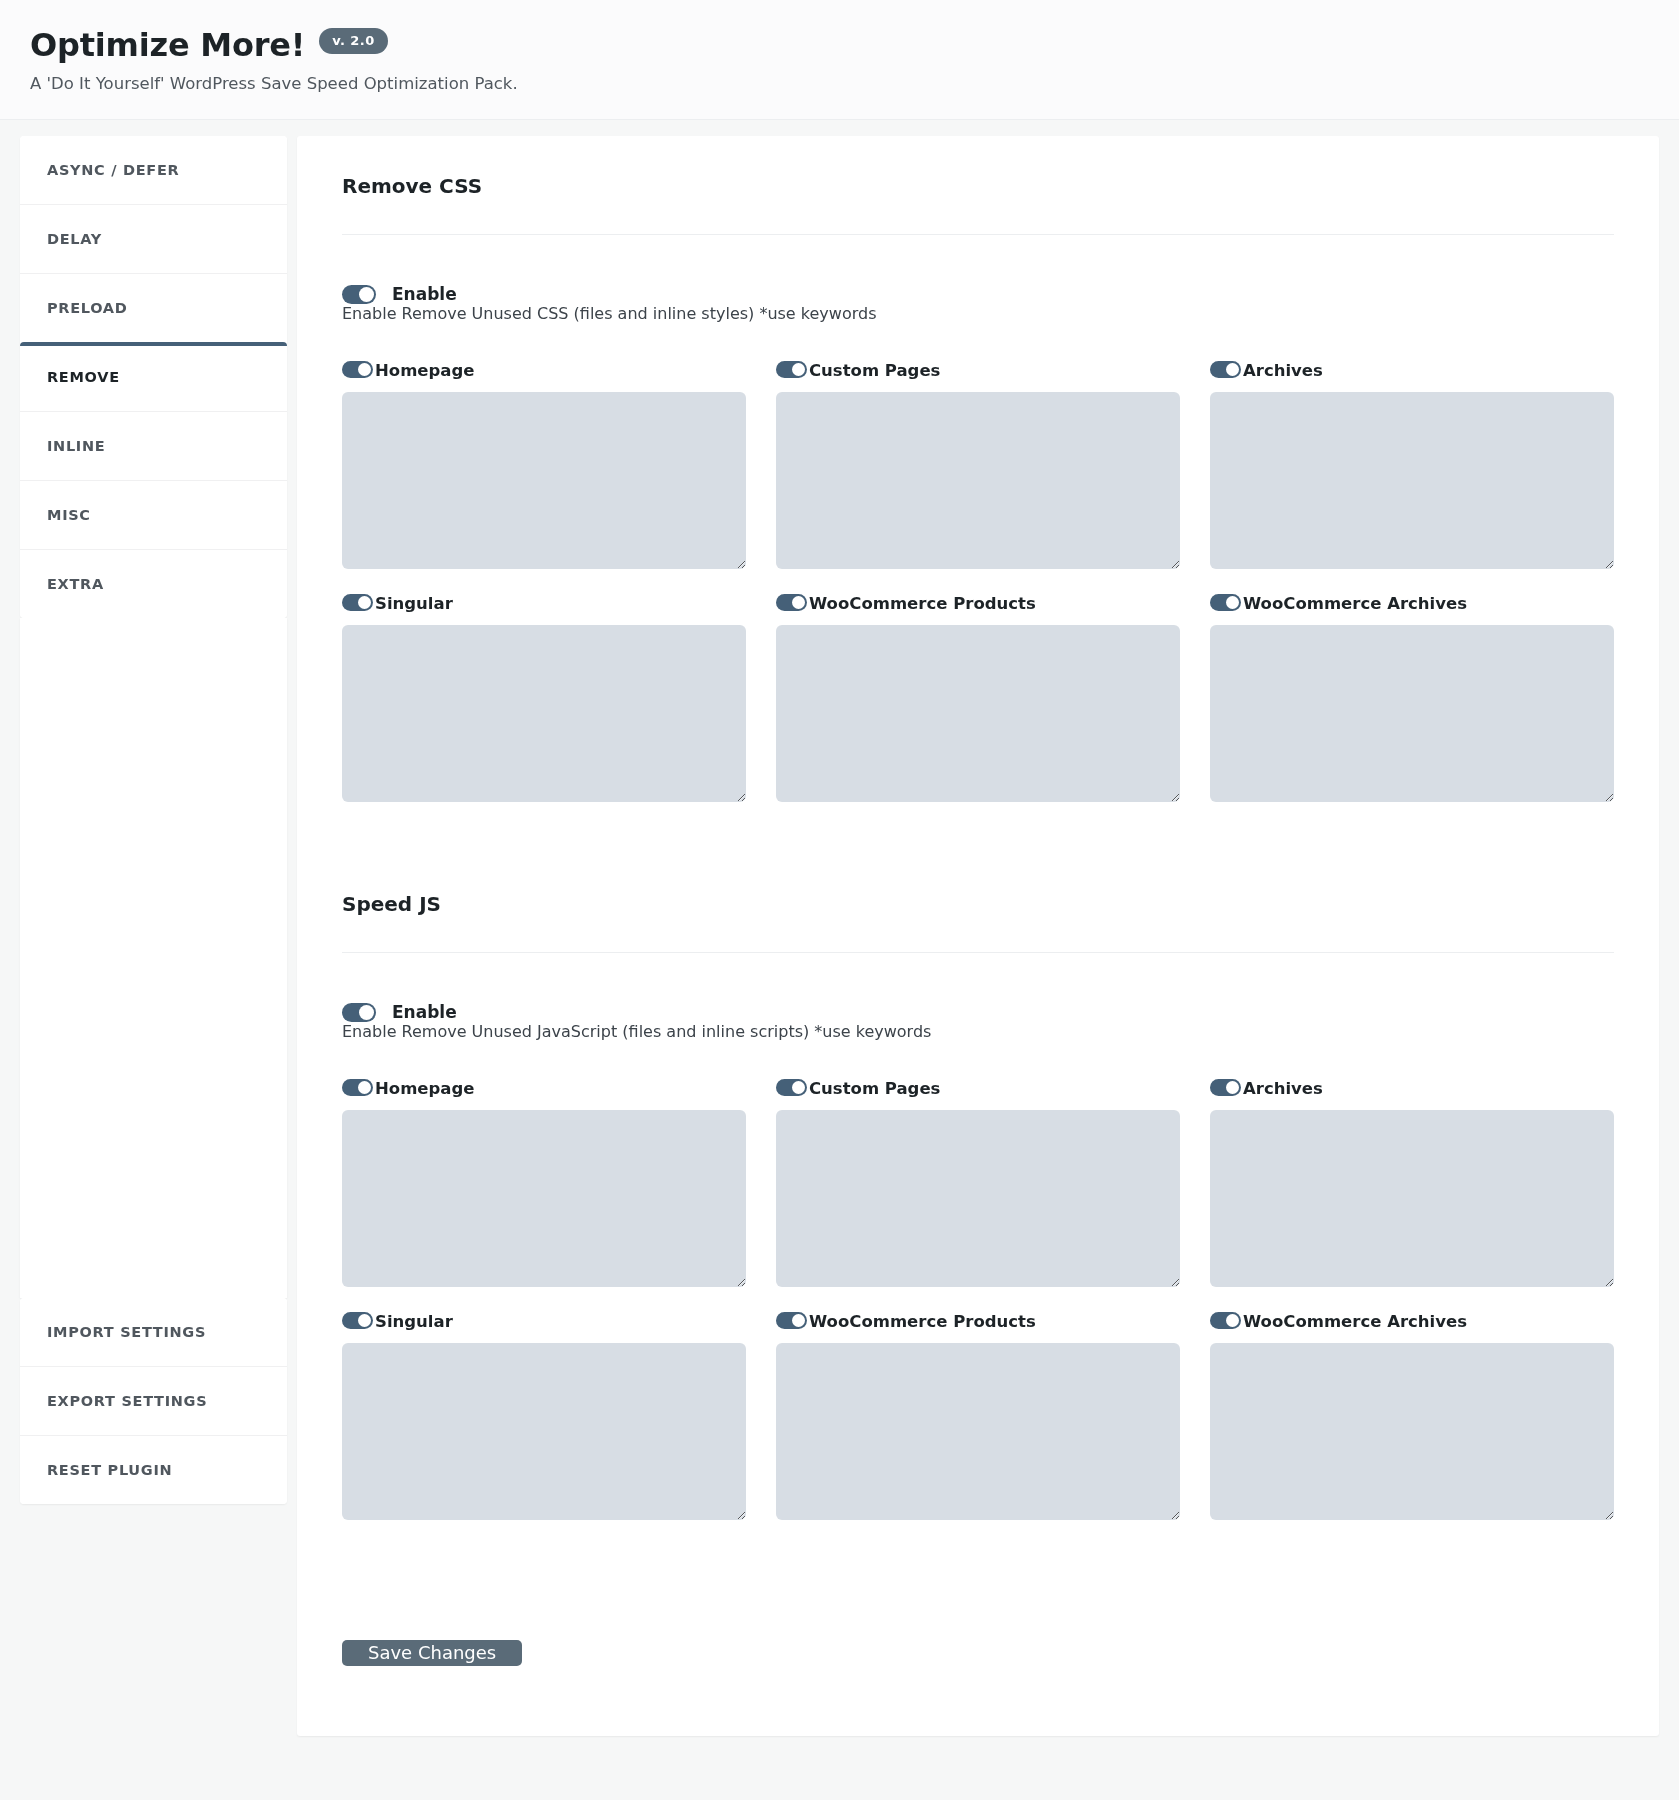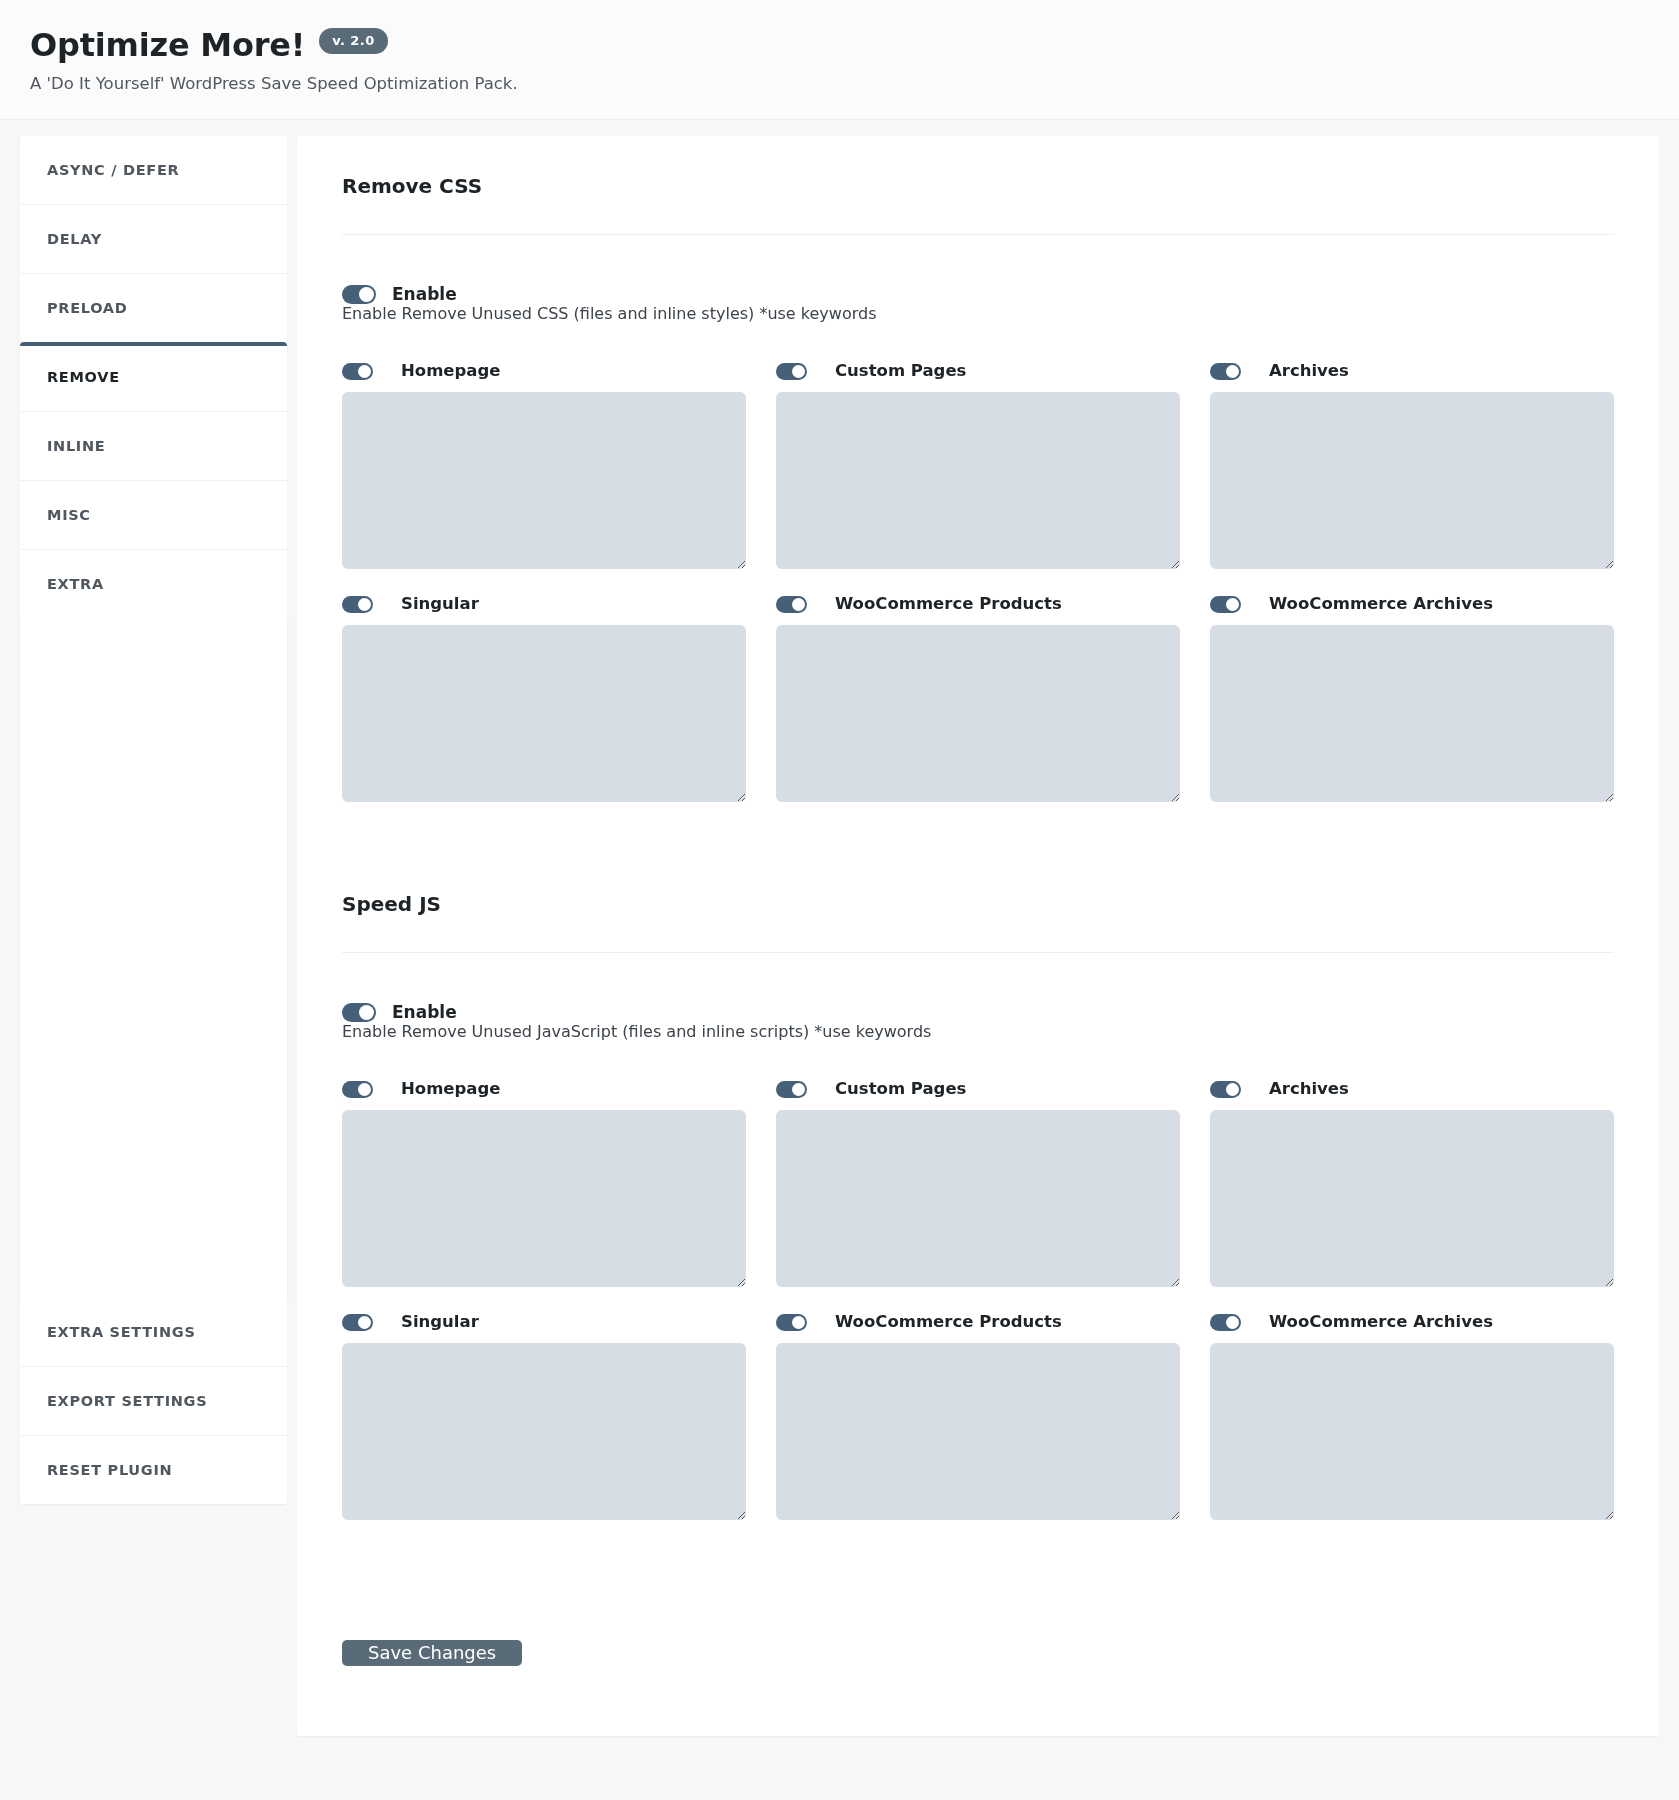--- a/index.html
+++ b/index.html
@@ -163,22 +163,22 @@
   .field-grid {
     display: grid;
     grid-template-columns: repeat(3, 1fr);
     column-gap: 30px;
     row-gap: 0;
     margin-top: 38px;
   }
   .field-cell { }
   .field-head {
     display: flex;
-    align-items: flex-end;
-    gap: 28px;
+    align-items: flex-start;
+    gap: 2px;
     margin-bottom: 12px;
   }
   .field-head-label {
     font-size: 16.5px;
     font-weight: 700;
     color: #1d2327;
   }
   .kw-textarea {
     display: block;
     width: 100%;
@@ -233,21 +233,21 @@
           <div class="om-navitem"><span>ASYNC / DEFER</span></div>
           <div class="om-navitem"><span>DELAY</span></div>
           <div class="om-navitem"><span>PRELOAD</span></div>
           <div class="om-navitem active"><span>REMOVE</span></div>
           <div class="om-navitem"><span>INLINE</span></div>
           <div class="om-navitem"><span>MISC</span></div>
           <div class="om-navitem"><span>EXTRA</span></div>
         </div>
       <div class="om-spacer" style="height:680px"></div>
       <div class="om-navgroup lower" id="sidebar-footer-nav">
-          <div class="om-navitem"><span>EXTRA SETTINGS</span></div>
+          <div class="om-navitem"><span>IMPORT SETTINGS</span></div>
           <div class="om-navitem"><span>EXPORT SETTINGS</span></div>
           <div class="om-navitem"><span>RESET PLUGIN</span></div>
         </div>
     </div>
 
     <div class="om-main" id="main-content">
         <div class="section-title">Remove CSS</div>
         <div class="enable-row">
           <span class="toggle big" role="switch" aria-checked="true">
             <span class="knob"></span>

